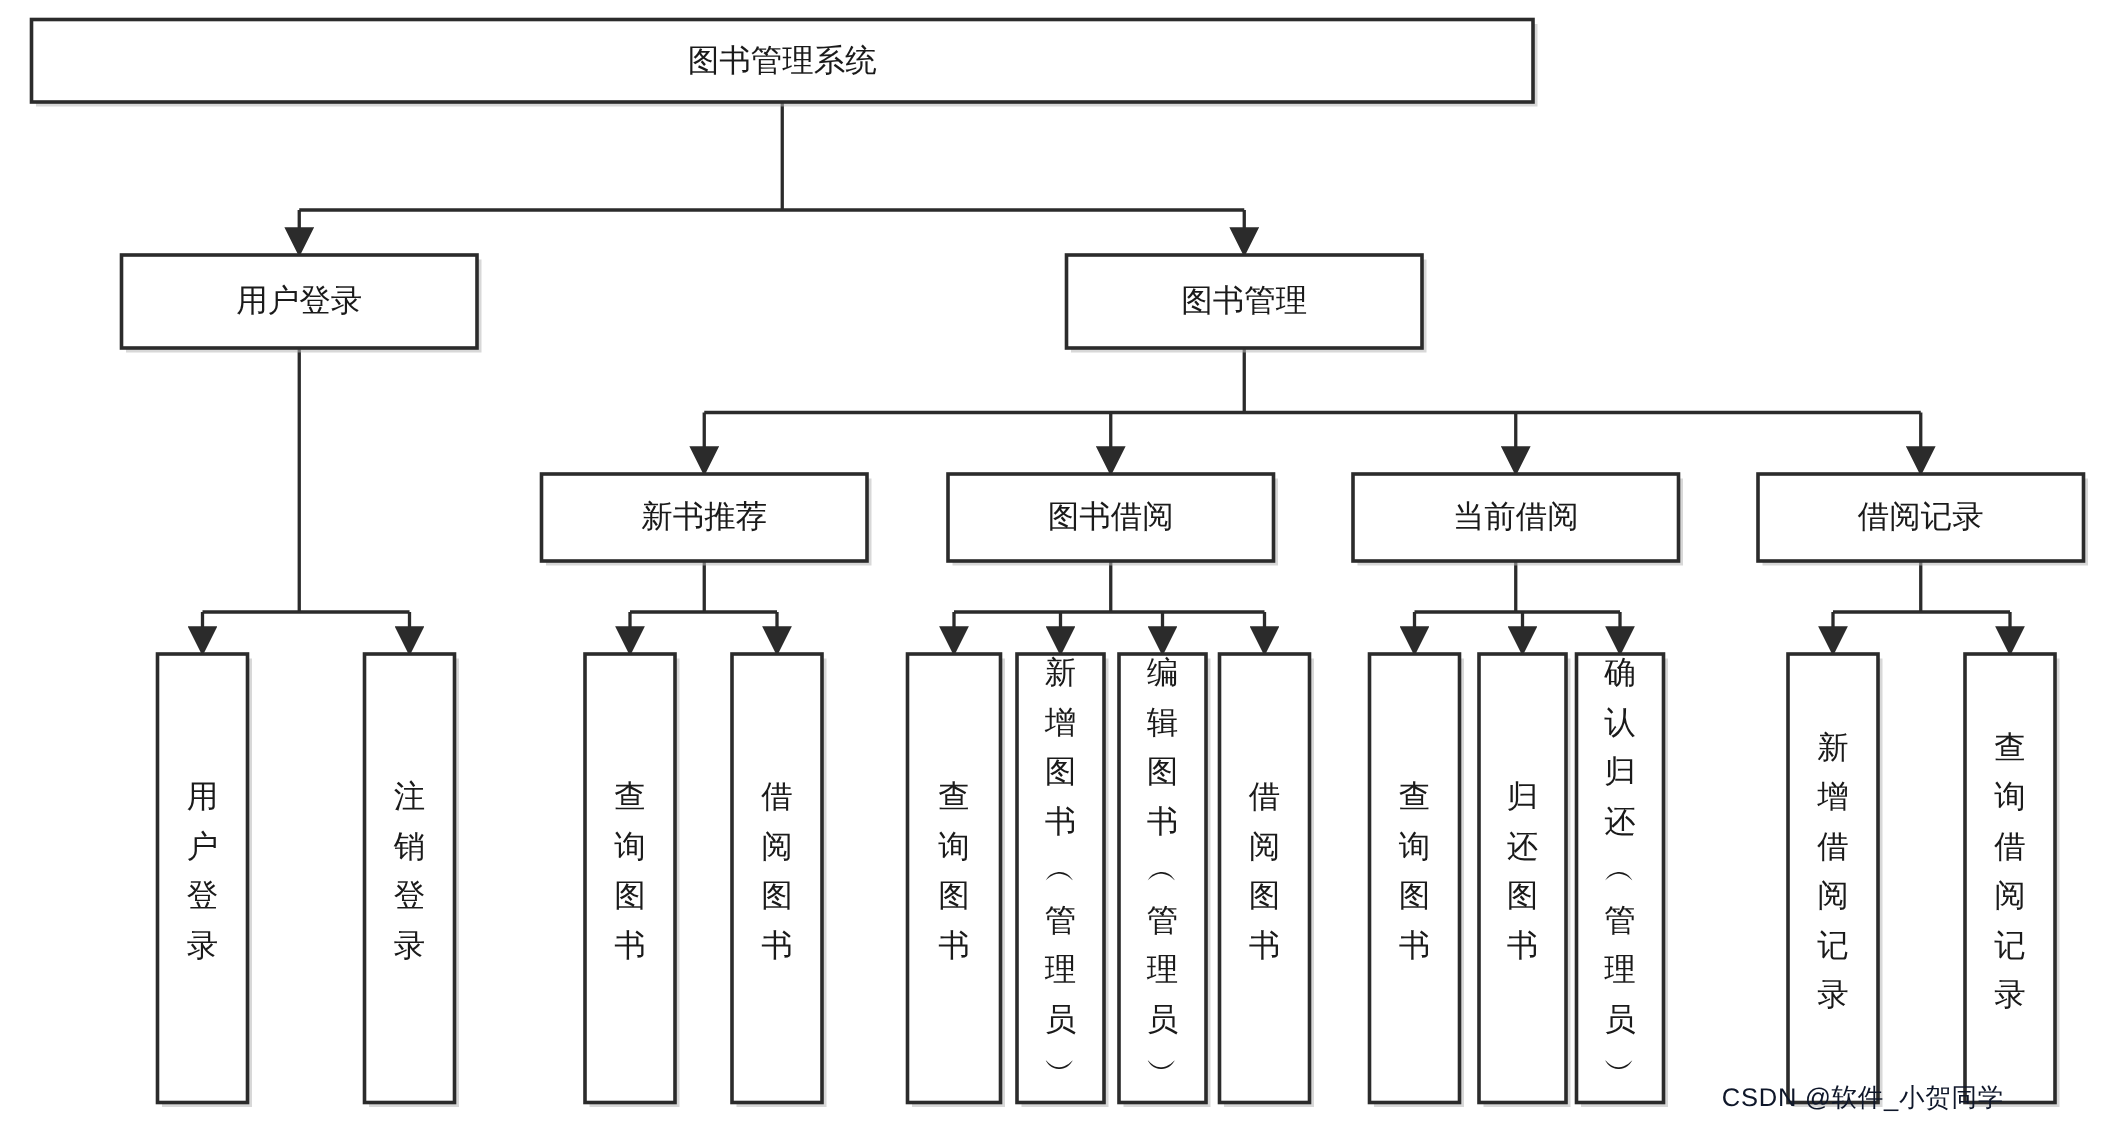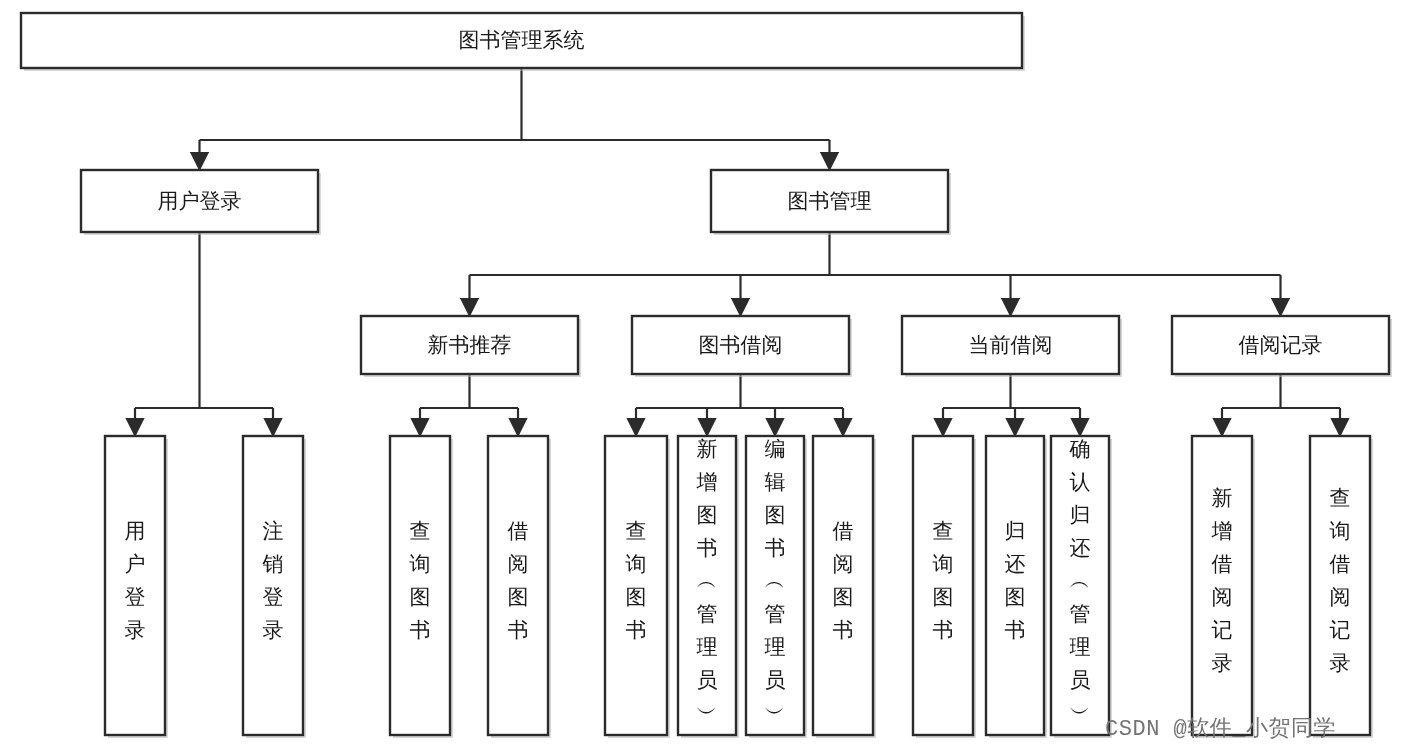--- a/index.html
+++ b/index.html
@@ -51,23 +51,23 @@
   .leaf-label {
     font-family: "Liberation Sans", "DejaVu Sans", sans-serif;
     font-size: 21px;
     fill: #1a1a1a;
     text-anchor: middle;
   }
   .watermark {
     position: absolute;
     right: 8px;
     bottom: 4px;
-    font-family: Liberation Mono, monospace;
-    font-size: 22px;
-    color: #737373;
+    font-family: Liberation Sans, sans-serif;
+    font-size: 17px;
+    color: #0f172a;
     letter-spacing: 0.5px;
     white-space: nowrap;
     pointer-events: none;
   }
 </style>
 </head>
 <body>
 
 <div id="diagram-root">
   <svg class="diagram" viewBox="0 0 1405 747" xmlns="http://www.w3.org/2000/svg">

